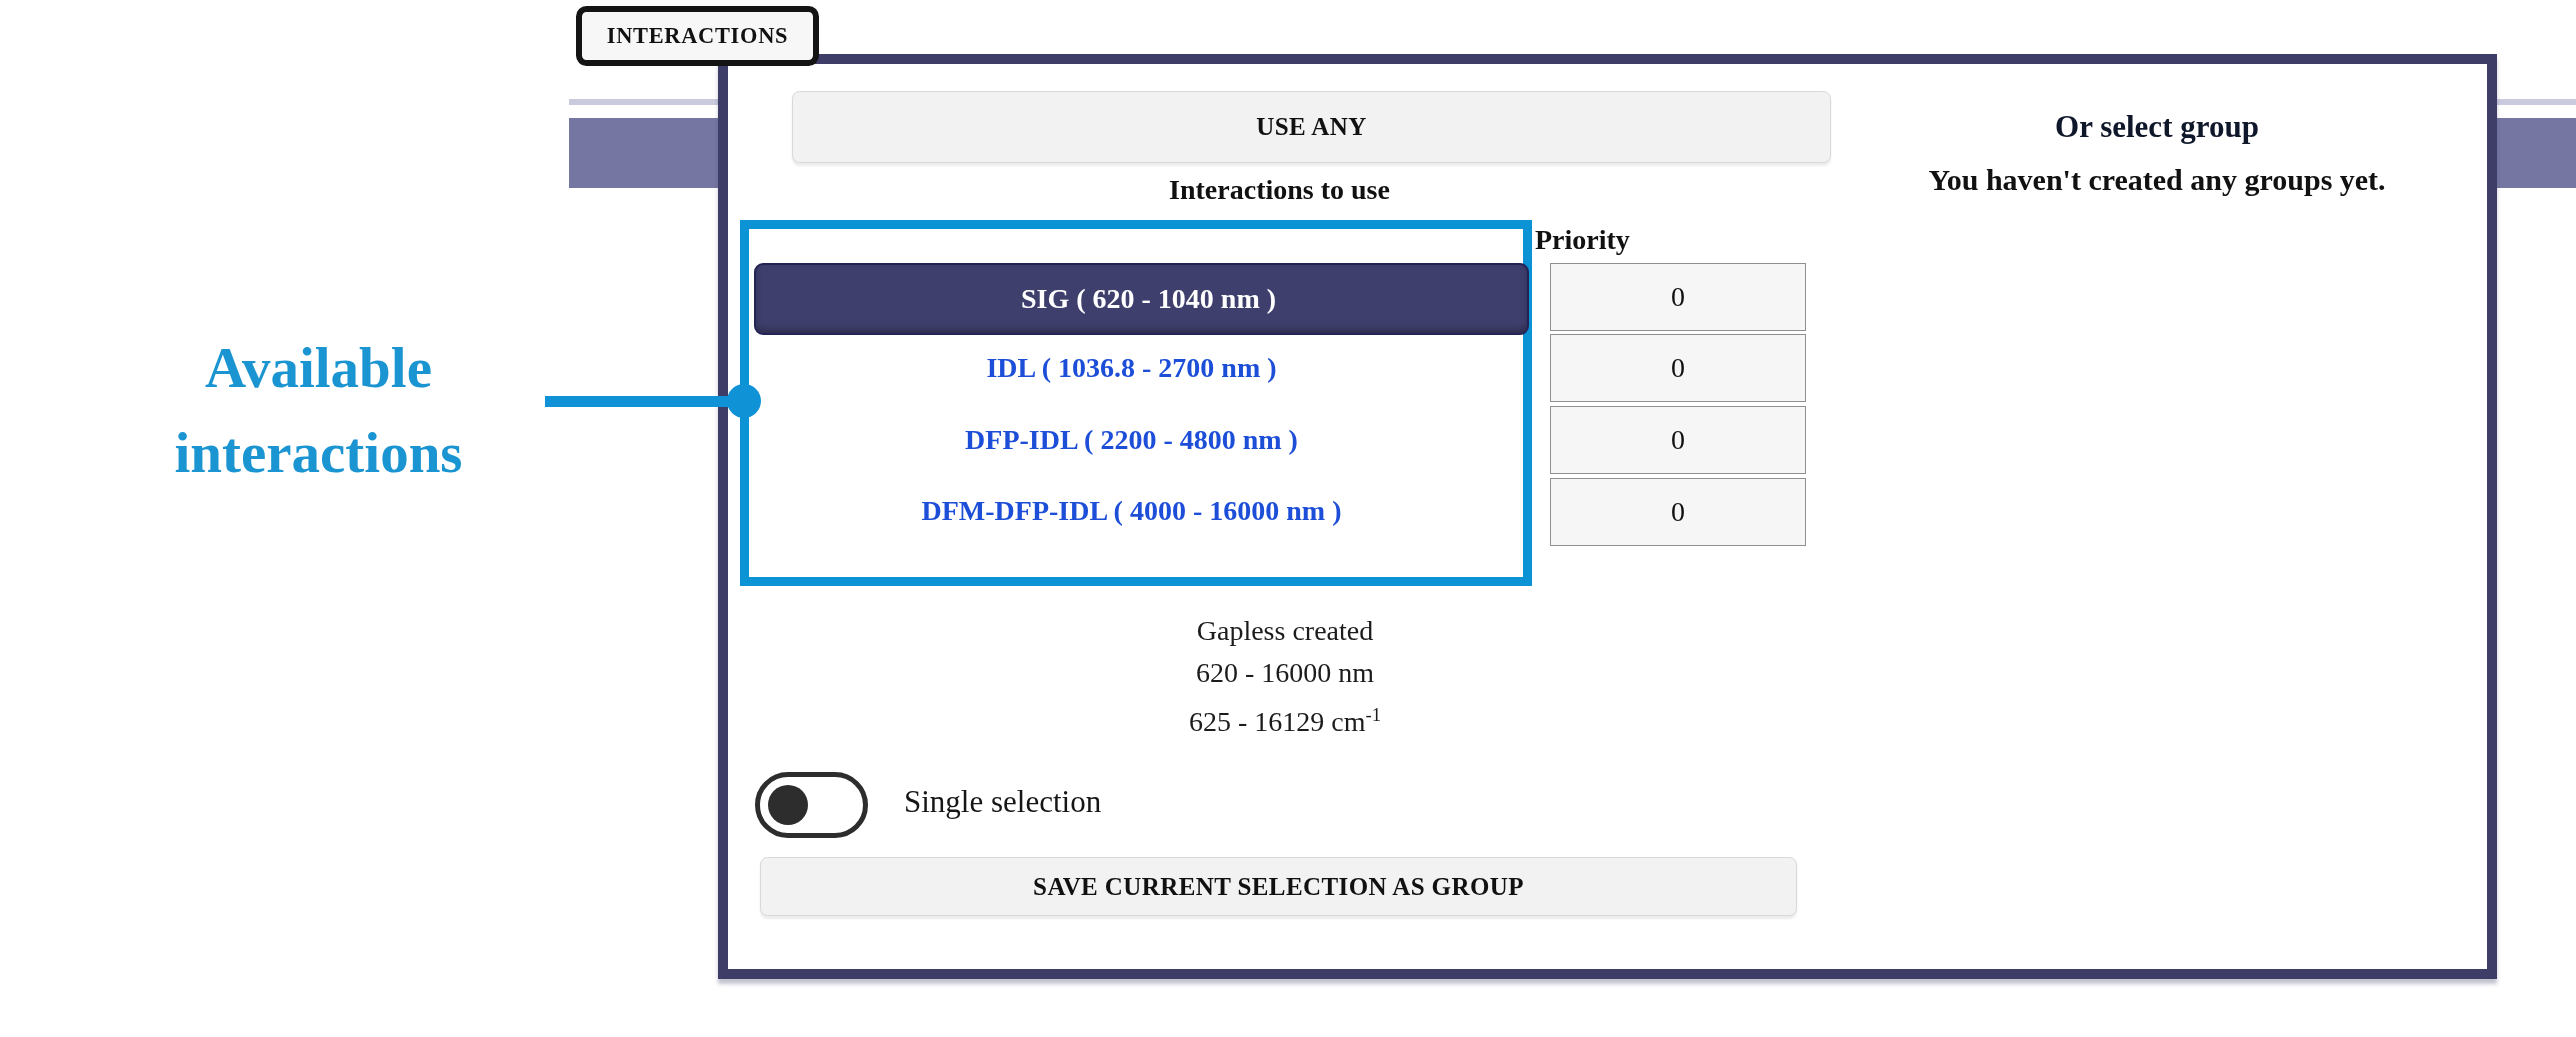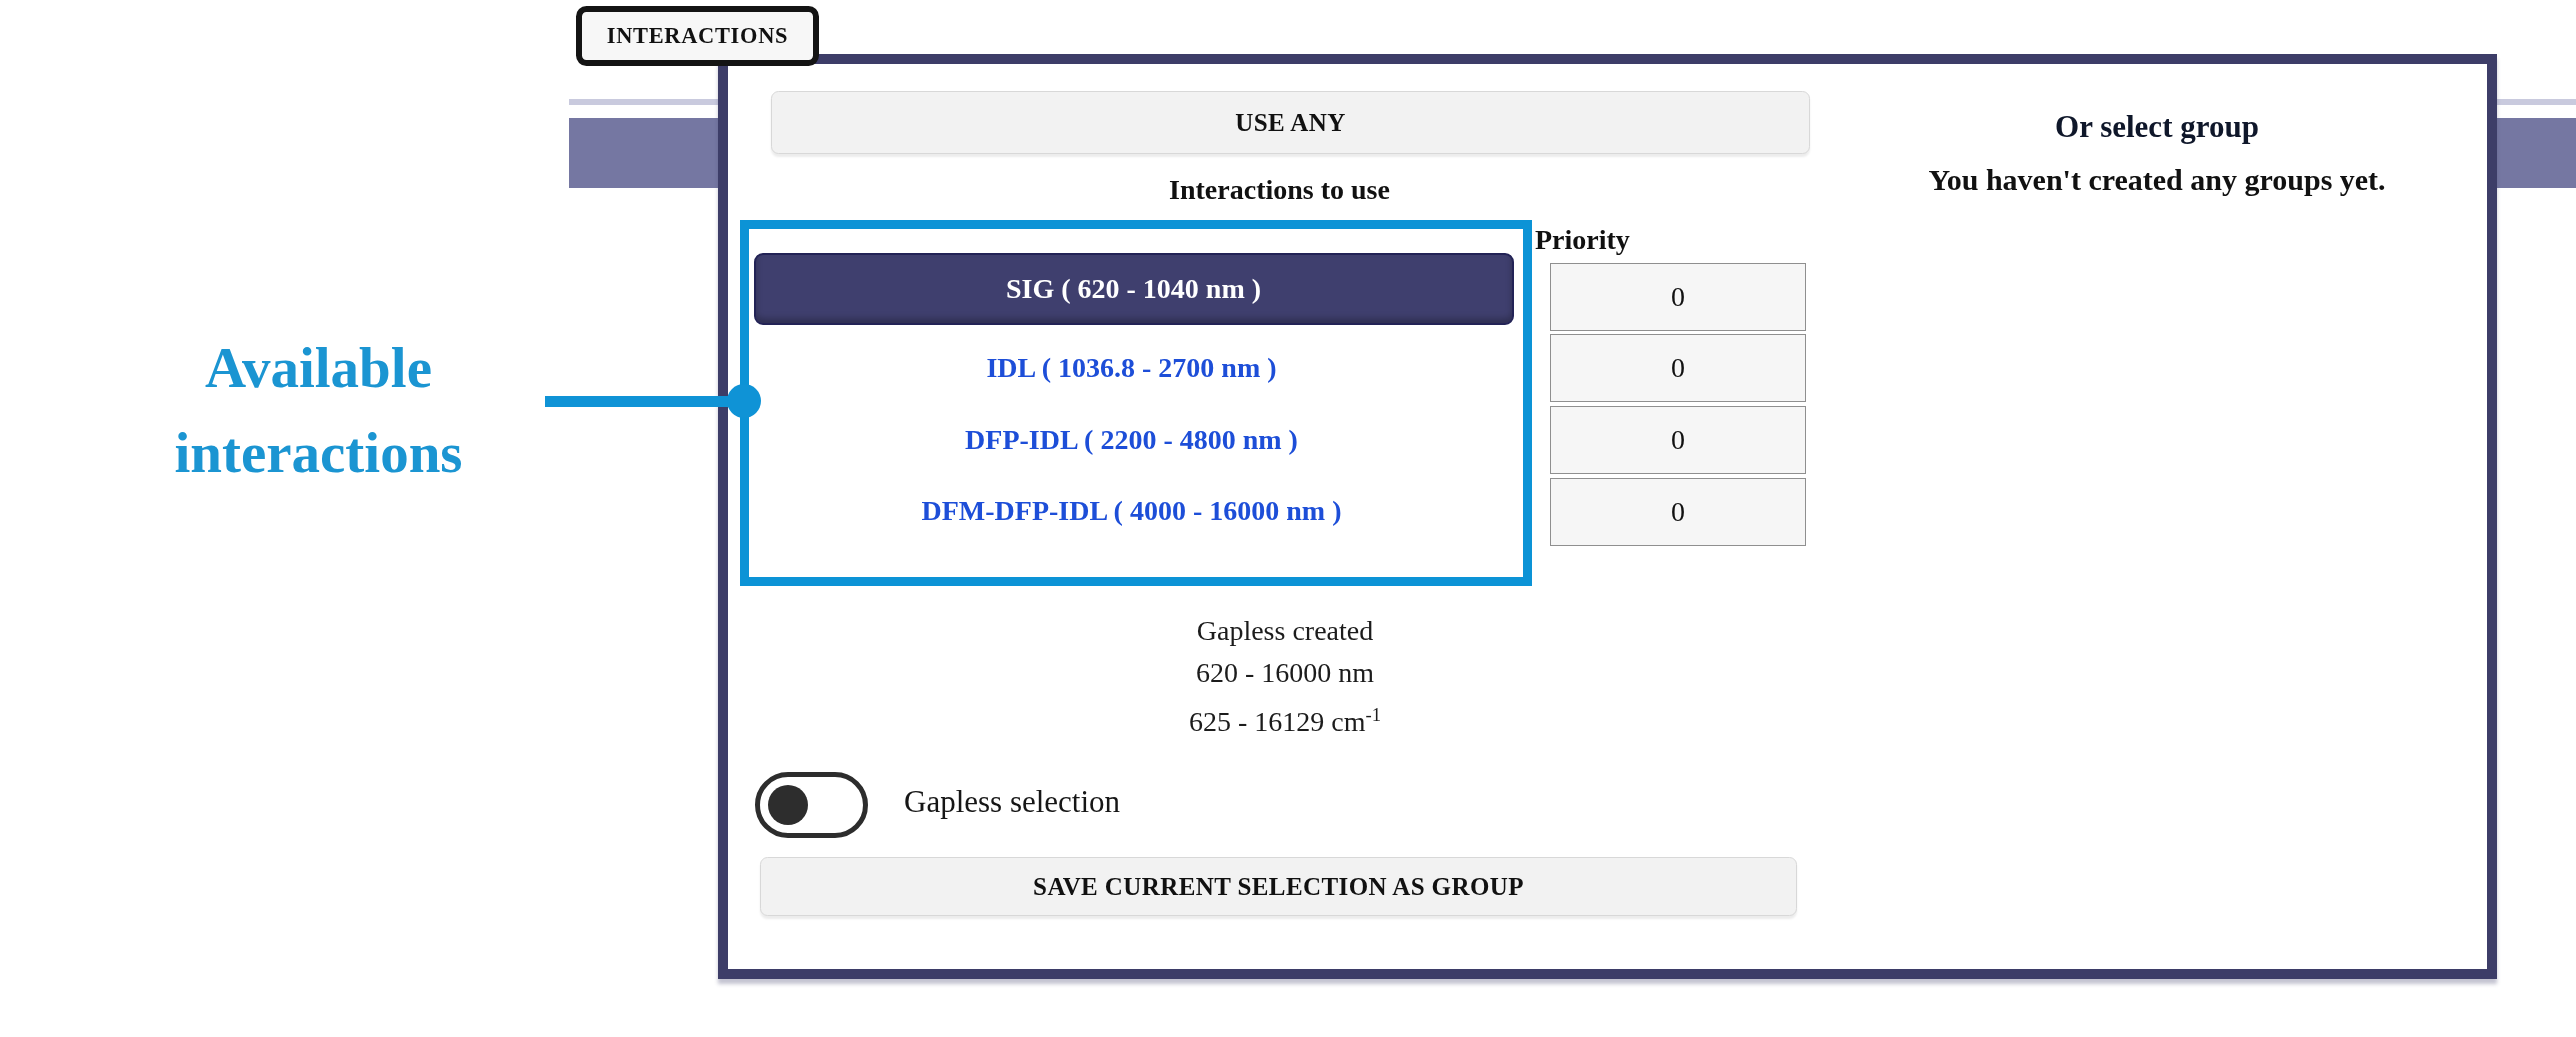--- a/index.html
+++ b/index.html
@@ -19,21 +19,21 @@
   .tab{position:absolute;left:576px;top:6px;width:243px;height:60px;background:#f7f7f7;
        border:6px solid #141414;border-radius:10.4px;box-sizing:border-box;z-index:3;
        display:flex;align-items:center;justify-content:center;
        font-weight:bold;font-size:22.4px;letter-spacing:0.7px;color:#111;}
 
   
   .btn{position:absolute;background:#f2f2f2;border:1.5px solid #d8d8d8;border-radius:7.5px;
        box-sizing:border-box;display:flex;align-items:center;justify-content:center;
        font-weight:bold;font-size:25px;color:#111;z-index:2;cursor:pointer;
        box-shadow:0 3px 2.2px rgba(0,0,0,0.08);letter-spacing:0.4px;}
-  .btn-use-any{left:771px;top:91px;width:1039px;height:63px;}
+  .btn-use-any{left:792px;top:91px;width:1039px;height:72px;}
   .btn-save{left:760px;top:857px;width:1037px;height:59px;}
 
   .itu-label{position:absolute;left:760px;top:174px;width:1039px;text-align:center;
              font-weight:bold;font-size:28px;color:#111;z-index:2;}
 
   
   .bluebox{position:absolute;left:740px;top:220px;width:792px;height:366px;
            border:9px solid #0c93d6;box-sizing:border-box;background:#ffffff;z-index:2;}
   .irow{position:absolute;left:4.5px;width:756px;height:68px;display:flex;align-items:center;
         justify-content:center;font-weight:bold;font-size:28px;color:#1d4ed8;cursor:pointer;}
@@ -80,21 +80,21 @@
 
   <div class="tab">INTERACTIONS</div>
 
   <div class="panel"></div>
 
   <div class="btn btn-use-any">USE ANY</div>
 
   <div class="itu-label">Interactions to use</div>
 
   <div class="bluebox" id="interactionList">
-      <div class="irow selected" style="top: 24px;">SIG ( 620 - 1040 nm )</div>
+      <div class="irow selected" style="top: 34px; padding-left: 15px;">SIG ( 620 - 1040 nm )</div>
       <div class="irow" style="top: 105px;">IDL ( 1036.8 - 2700 nm )</div>
       <div class="irow" style="top: 177px;">DFP-IDL ( 2200 - 4800 nm )</div>
       <div class="irow" style="top: 248px;">DFM-DFP-IDL ( 4000 - 16000 nm )</div>
     </div>
 
   <div class="priority-label">Priority</div>
 
   <div id="priorityList">
       <input class="pri-input" value="0" style="top: 263px;">
       <input class="pri-input" value="0" style="top: 334px;">
@@ -104,21 +104,21 @@
 
   <div class="coverage">
     <div>Gapless created</div>
     <div>620 - 16000 nm</div>
     <div><span>625 - 16129 cm</span><sup>-1</sup></div>
   </div>
 
   <div class="toggle">
     <div class="knob"></div>
   </div>
-  <div class="toggle-label">Gapless selection</div>
+  <div class="toggle-label">Single selection</div>
 
   <div class="btn btn-save">SAVE CURRENT SELECTION AS GROUP</div>
 
   <div class="group-col">
     <div class="group-title">Or select group</div>
     <div class="group-empty">You haven't created any groups yet.</div>
   </div>
 
   <div class="annotation" style="color: rgb(27, 149, 210);">
     <div>Available</div>

